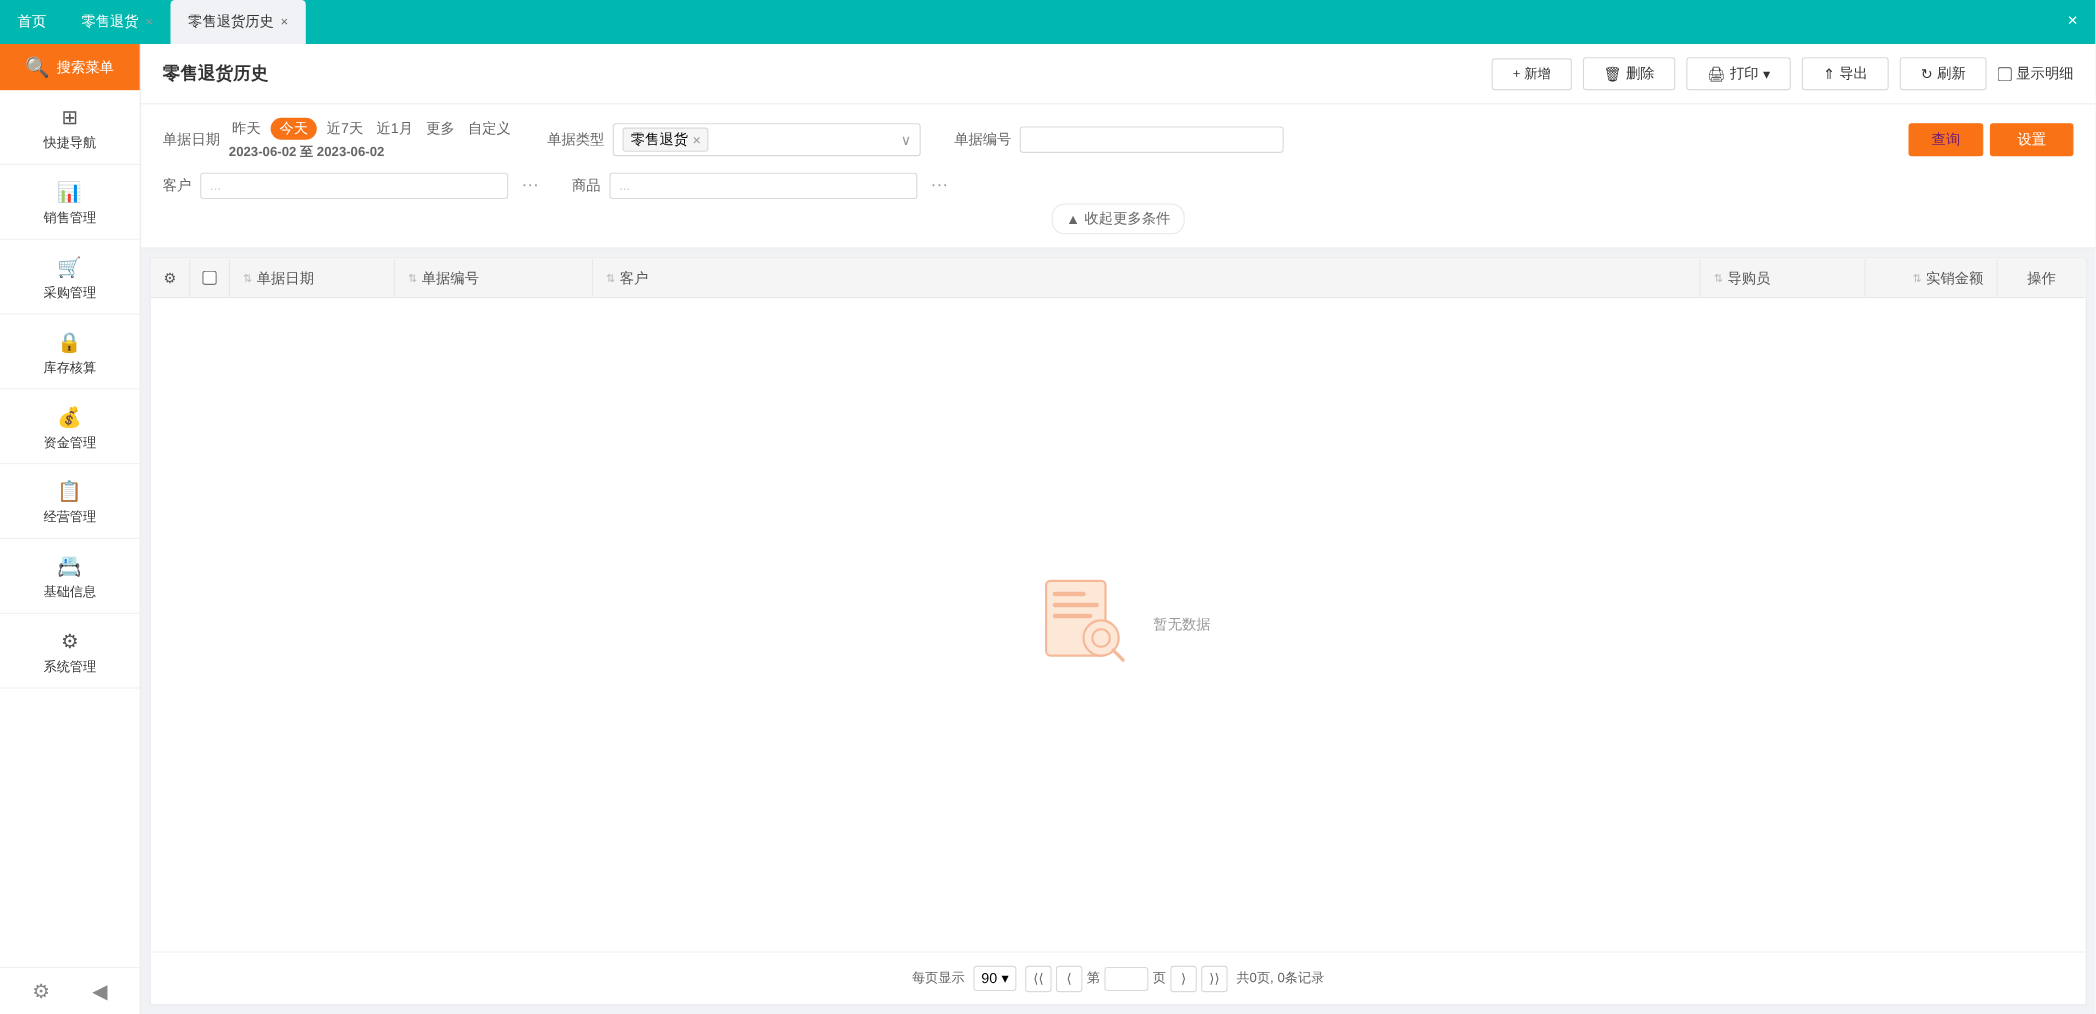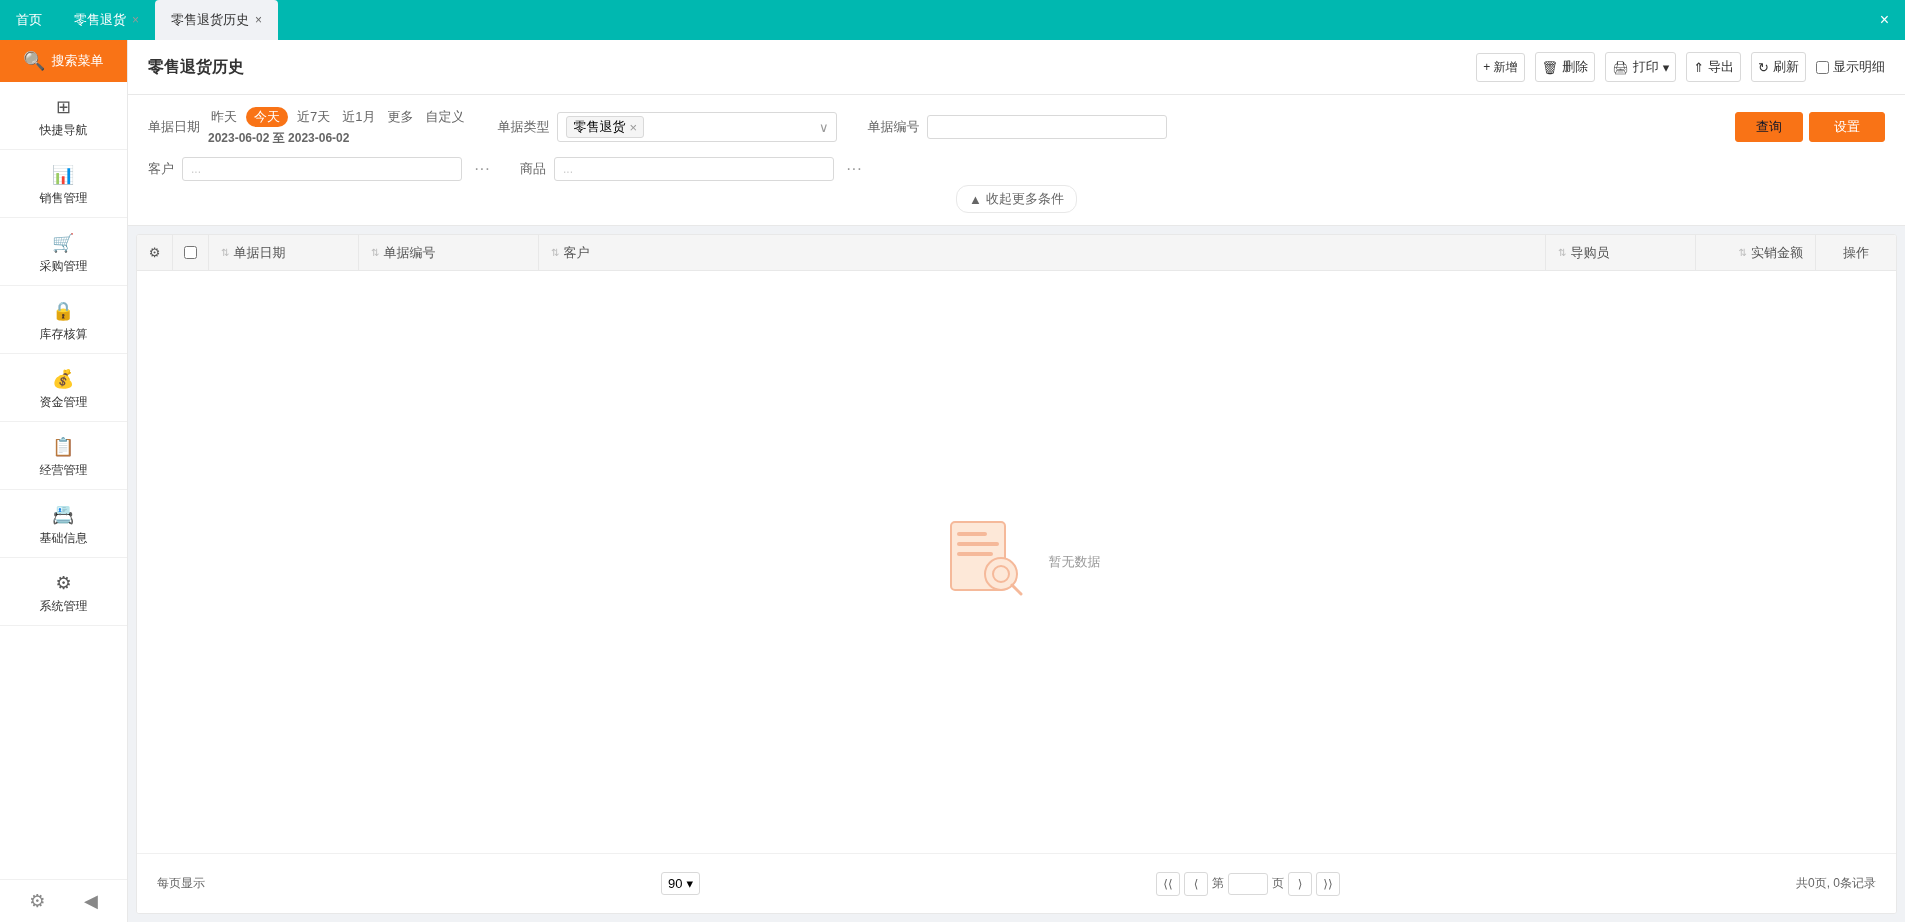--- a/index.html
+++ b/index.html
@@ -135,31 +135,31 @@
     }
     .toolbar {
       display: flex;
       align-items: center;
       gap: 10px;
     }
     .toolbar-btn {
       display: flex;
       align-items: center;
       gap: 4px;
-      padding: 5px 6px;
+      padding: 5px 18px;
       border: 1px solid #d9d9d9;
       border-radius: 3px;
       background: #fff;
       cursor: pointer;
       color: #333;
       font-size: 12px;
     }
     .toolbar-btn.primary {
       background: #f97316;
-      color: #0f172a;
+      color: #701a75;
       border-color: #f97316;
     }
     .display-toggle {
       display: flex;
       align-items: center;
       gap: 4px;
       font-size: 12px;
       color: #333;
     }
     .display-toggle input[type=checkbox] { cursor: pointer; }
@@ -311,24 +311,24 @@
       gap: 16px;
     }
     .empty-icon {
       width: 100px;
       height: 100px;
     }
     .empty-text { color: #999; font-size: 13px; }
 
     
     .pagination {
-      height: 60px;
-      display: flex;
-      align-items: center;
-      justify-content: space-between;
+      height: 48px;
+      display: flex;
+      align-items: center;
+      justify-content: center;
       padding: 0 20px;
       gap: 8px;
       border-top: 1px solid #f0f0f0;
       flex-shrink: 0;
       background: #fff;
     }
     .page-size-label { color: #666; font-size: 12px; }
     .page-size-select {
       border: 1px solid #d9d9d9;
       border-radius: 3px;

